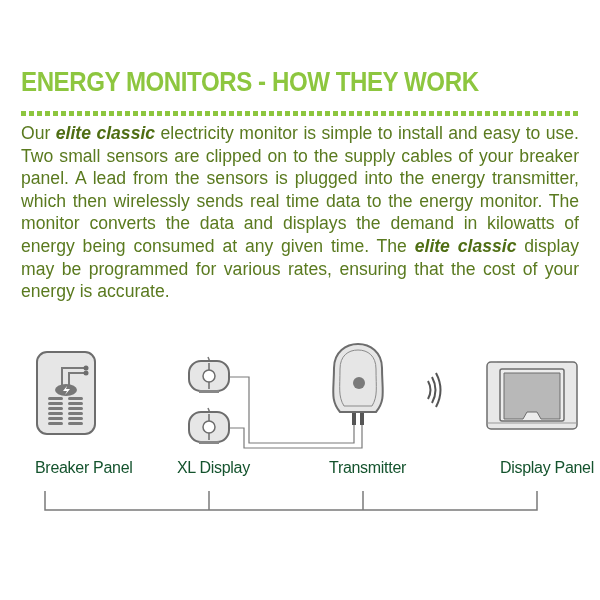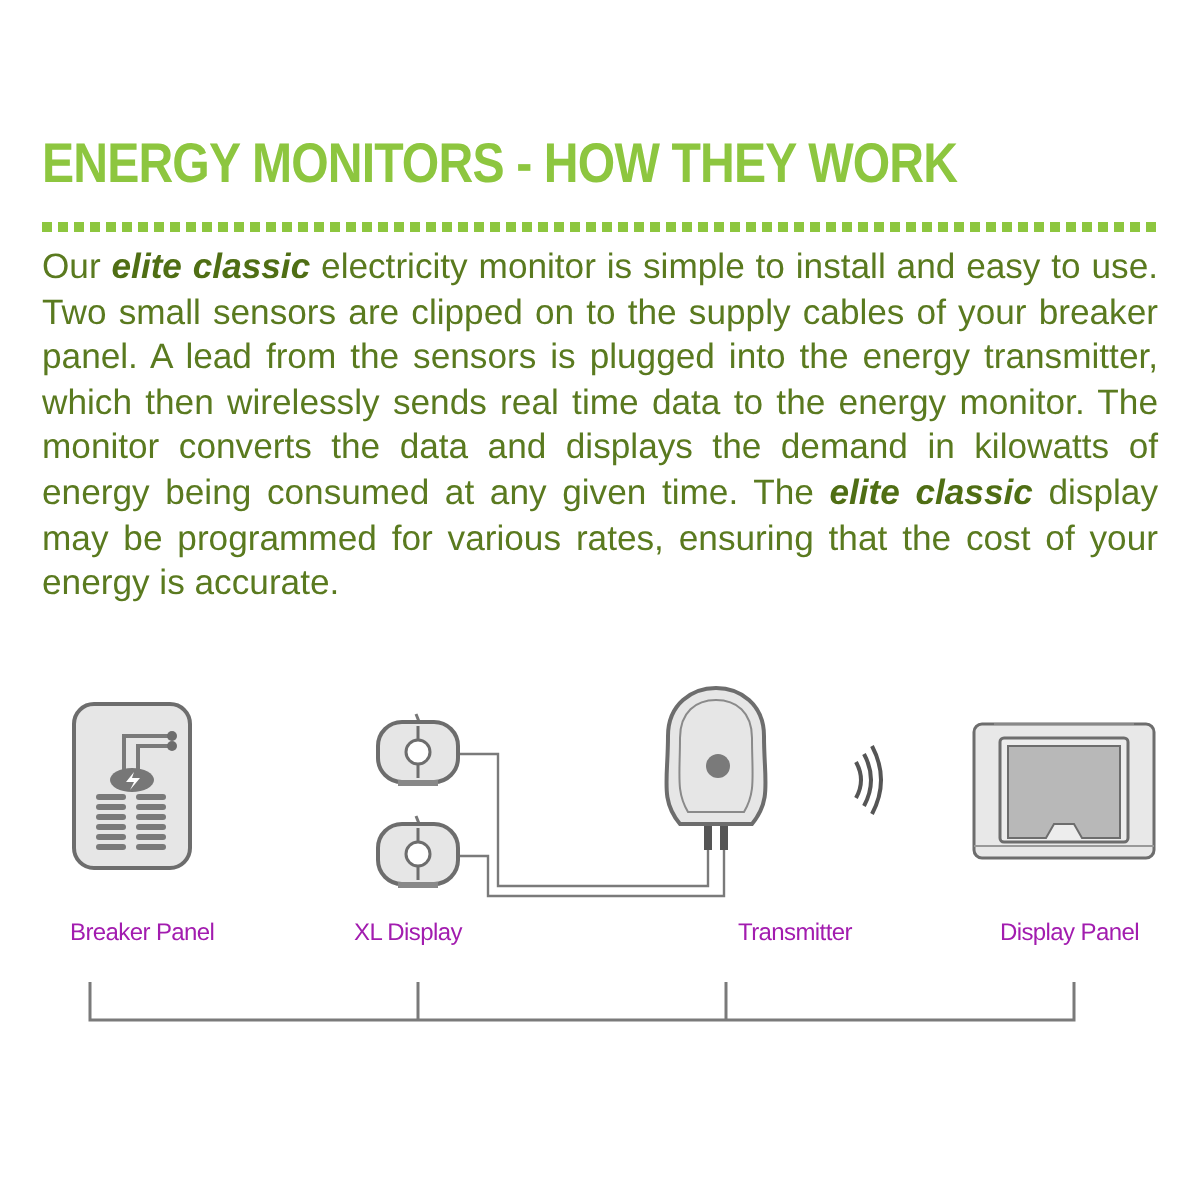--- a/index.html
+++ b/index.html
@@ -15,21 +15,21 @@
     background-image: repeating-linear-gradient(to right, #8dc63f 0 5px, transparent 5px 8px);
   }
   .body-text {
     position: absolute; left: 21px; top: 122px; width: 558px;
     font-size: 17.6px; line-height: 22.6px; color: #5a7a1f;
     text-align: justify; font-family: "Liberation Sans", sans-serif;
   }
   .body-text b { color: #4f6e14; font-style: italic; }
   .diagram { position: absolute; left: 0; top: 330px; width: 600px; height: 200px; }
   .label {
-    position: absolute; top: 129px; font-size: 12px; color: #a21caf;
+    position: absolute; top: 129px; font-size: 16px; color: #14532d;
     white-space: nowrap; letter-spacing: -0.3px;
   }
 </style>
 </head>
 <body>
 
 <div class="title">ENERGY MONITORS - HOW THEY WORK</div>
 <div class="dotline"></div>
 
 <div class="body-text"><span>Our </span><b>elite classic</b><span> electricity monitor is simple to install and easy to use.  Two small sensors are clipped on to the supply cables of your breaker panel. A lead from the sensors is plugged into the energy transmitter, which then wirelessly sends real time data to the energy monitor. The monitor converts the data and displays the demand in kilowatts of energy being consumed at any given time. The </span><b>elite classic</b><span> display may be programmed for various rates, ensuring that the cost of your energy is accurate.</span></div>
@@ -107,15 +107,15 @@
 
     <g fill="none" stroke="#7a7a7a" stroke-width="1.5">
       <path d="M45 491 V510 H537 V491"></path>
       <path d="M209 491 V510"></path>
       <path d="M363 491 V510"></path>
     </g>
   </svg>
 
   <div class="label" style="left:35px;">Breaker Panel</div>
   <div class="label" style="left:177px;">XL Display</div>
-  <div class="label" style="left:329px;margin-left:40px;">Transmitter</div>
+  <div class="label" style="left:329px;">Transmitter</div>
   <div class="label" style="left:500px;">Display Panel</div>
 </div>
 
 </body></html>

